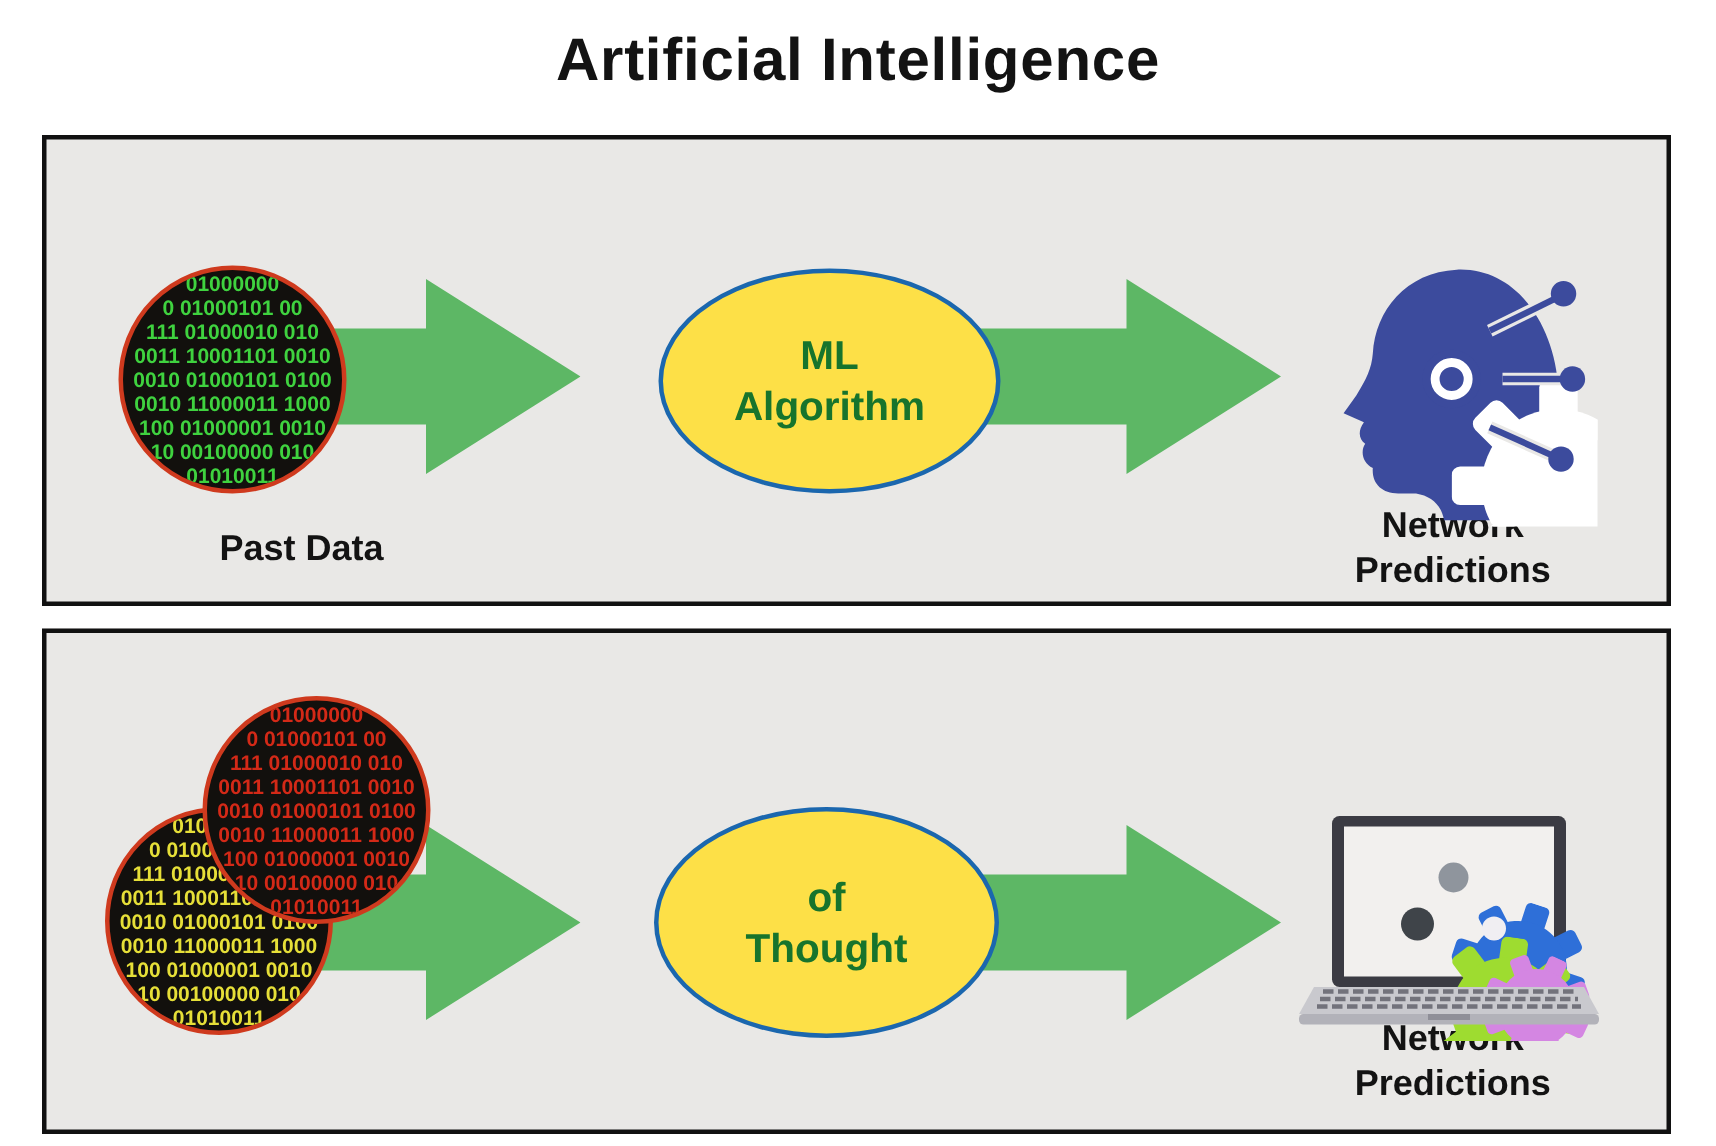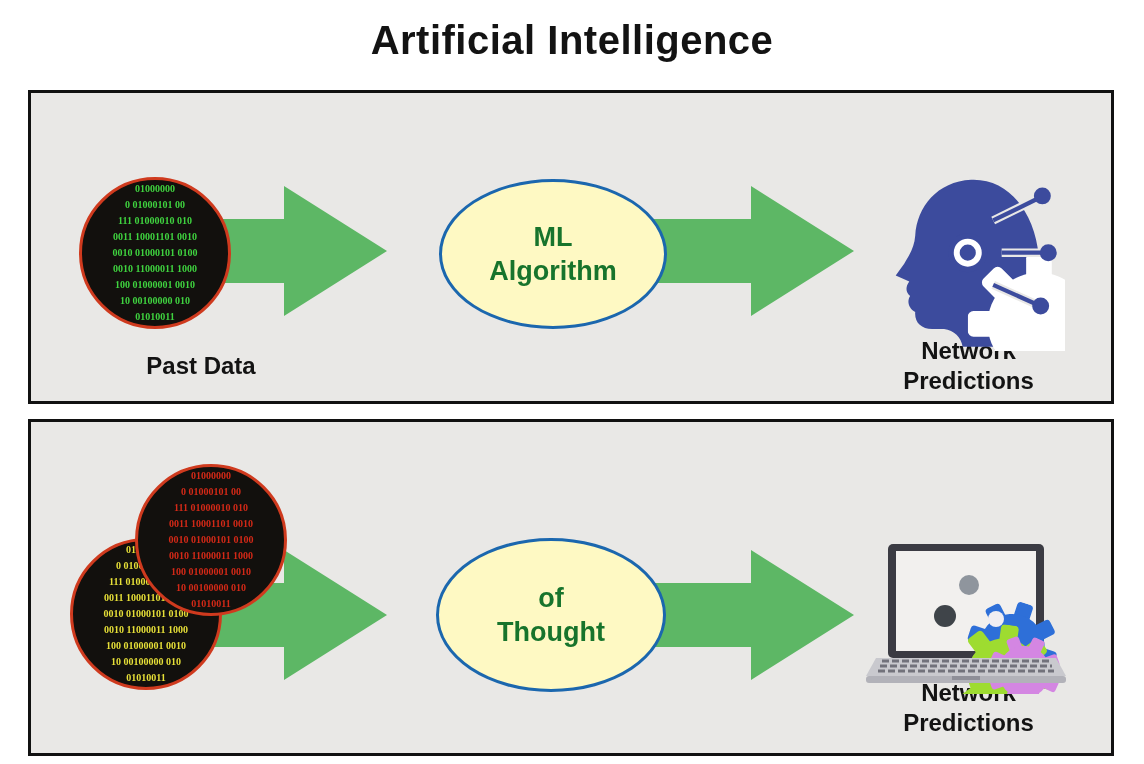--- a/index.html
+++ b/index.html
@@ -20,30 +20,30 @@
     font-size:40px;font-weight:800;color:var(--title-text);letter-spacing:.5px;}
   .panel{position:absolute;left:28px;width:1086px;background:var(--panel-bg);
     border:3px solid var(--panel-border);}
   .panel.ml{top:90px;height:314px;}
   .panel.dl{top:419px;height:337px;}
   .panel-title{position:absolute;left:58px;top:6px;font-size:29px;font-weight:800;
     color:var(--heading-red);letter-spacing:.3px;}
   .bin-circle{position:absolute;width:152px;height:152px;border-radius:50%;
     background:var(--circle-bg);border:3px solid var(--circle-border);
     overflow:hidden;display:flex;align-items:center;justify-content:center;}
-  .bin-rows{font-family:Liberation Serif, serif;
-    font-weight:bold;font-size:10px;line-height:16px;white-space:nowrap;
+  .bin-rows{font-family:Liberation Sans, sans-serif;
+    font-weight:bold;font-size:14px;line-height:16px;white-space:nowrap;
     text-align:center;}
   .bin-green .bin-rows{color:var(--binary-green);}
   .bin-red   .bin-rows{color:var(--binary-red);}
   .bin-yellow .bin-rows{color:var(--binary-yellow);}
   .arrow{position:absolute;width:210px;height:130px;color:var(--arrow-green);z-index:1;}
   .panel .bin-circle{z-index:3;}
   .bin-circle.top{z-index:4;}
-  .process{position:absolute;background:#fef9c3;border:3px solid var(--ellipse-border);
+  .process{position:absolute;background:#fde047;border:3px solid var(--ellipse-border);
     border-radius:50%;display:flex;align-items:center;justify-content:center;
     text-align:center;z-index:2;}
   .process .lines{font-size:27px;line-height:34px;font-weight:800;color:var(--ellipse-text);}
   .flow-label{position:absolute;text-align:center;font-size:24px;line-height:30px;
     font-weight:800;color:var(--label-text);}
   .icon-box{position:absolute;z-index:2;}
   svg{display:block}
 </style>
 </head>
 <body>

